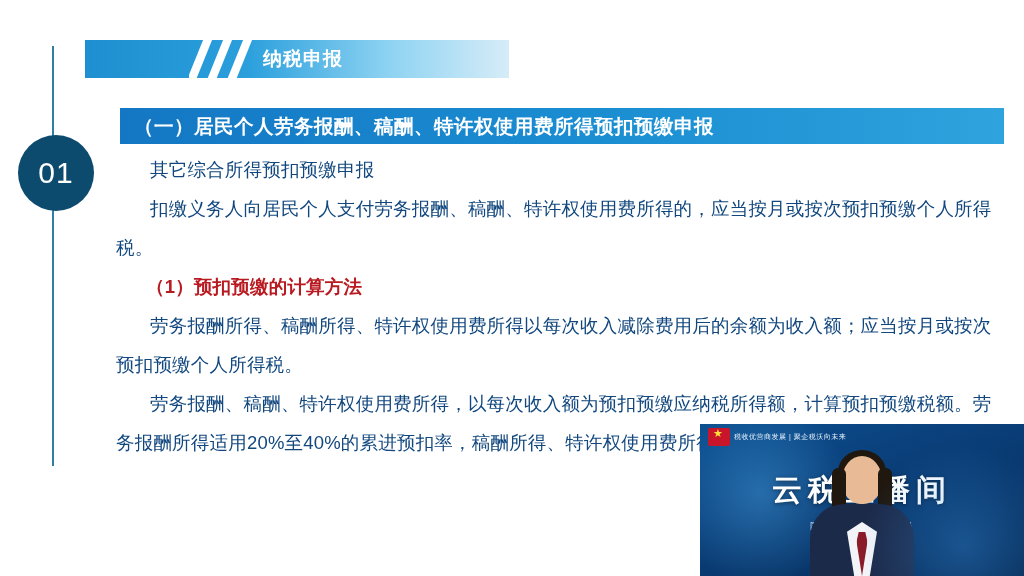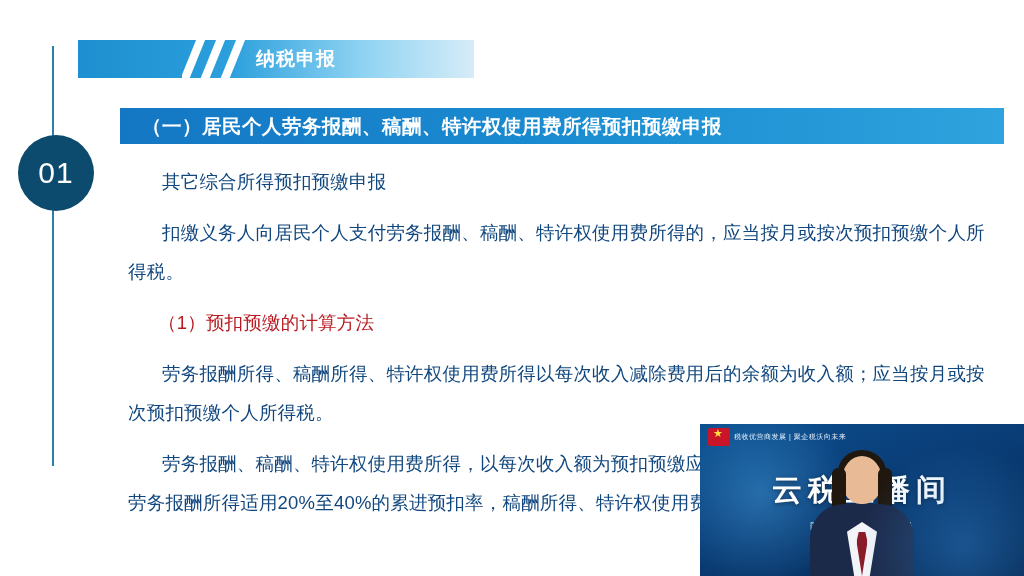--- a/index.html
+++ b/index.html
@@ -37,24 +37,25 @@
     font-size: 30px;
     display: flex;
     align-items: center;
     justify-content: center;
     letter-spacing: 1px;
   }
 
   
   .header-wrap {
     position: absolute;
-    left: 78px;
+    left: 85px;
     top: 40px;
     width: 396px;
     height: 38px;
+    padding-left: 28px;
   }
   .header-bg {
     position: absolute;
     left: 0; top: 0;
     width: 100%; height: 100%;
     background: linear-gradient(90deg,#1e8fd0 0%, #2a9fdc 38%, #8fd3f2 72%, #d6ecf8 100%);
   }
   .header-slashes {
     position: absolute;
     left: 104px;
@@ -92,43 +93,43 @@
     left: 120px;
     top: 108px;
     width: 884px;
     height: 36px;
     background: linear-gradient(90deg,#1477c4 0%, #1b8ed2 55%, #2ea3dd 100%);
     color: #ffffff;
     font-size: 19.5px;
     font-weight: bold;
     display: flex;
     align-items: center;
-    padding-left: 22px;
+    padding-left: 14px;
     box-sizing: border-box;
     letter-spacing: 0.5px;
   }
 
   
   .body-text {
     position: absolute;
     left: 116px;
     top: 150px;
     width: 890px;
   }
   .p {
     color: #11477e;
     font-size: 18.5px;
     line-height: 39px;
-    margin: 12px;
+    margin: 0;
     letter-spacing: 0.2px;
   }
   .p.indent { text-indent: 34px; }
   .p.red {
     color: #b91a21;
-    font-weight: normal;
+    font-weight: bold;
     text-indent: 30px;
     font-size: 18.5px;
   }
 
   
   .video {
     position: absolute;
     right: 0;
     bottom: 0;
     width: 324px;

